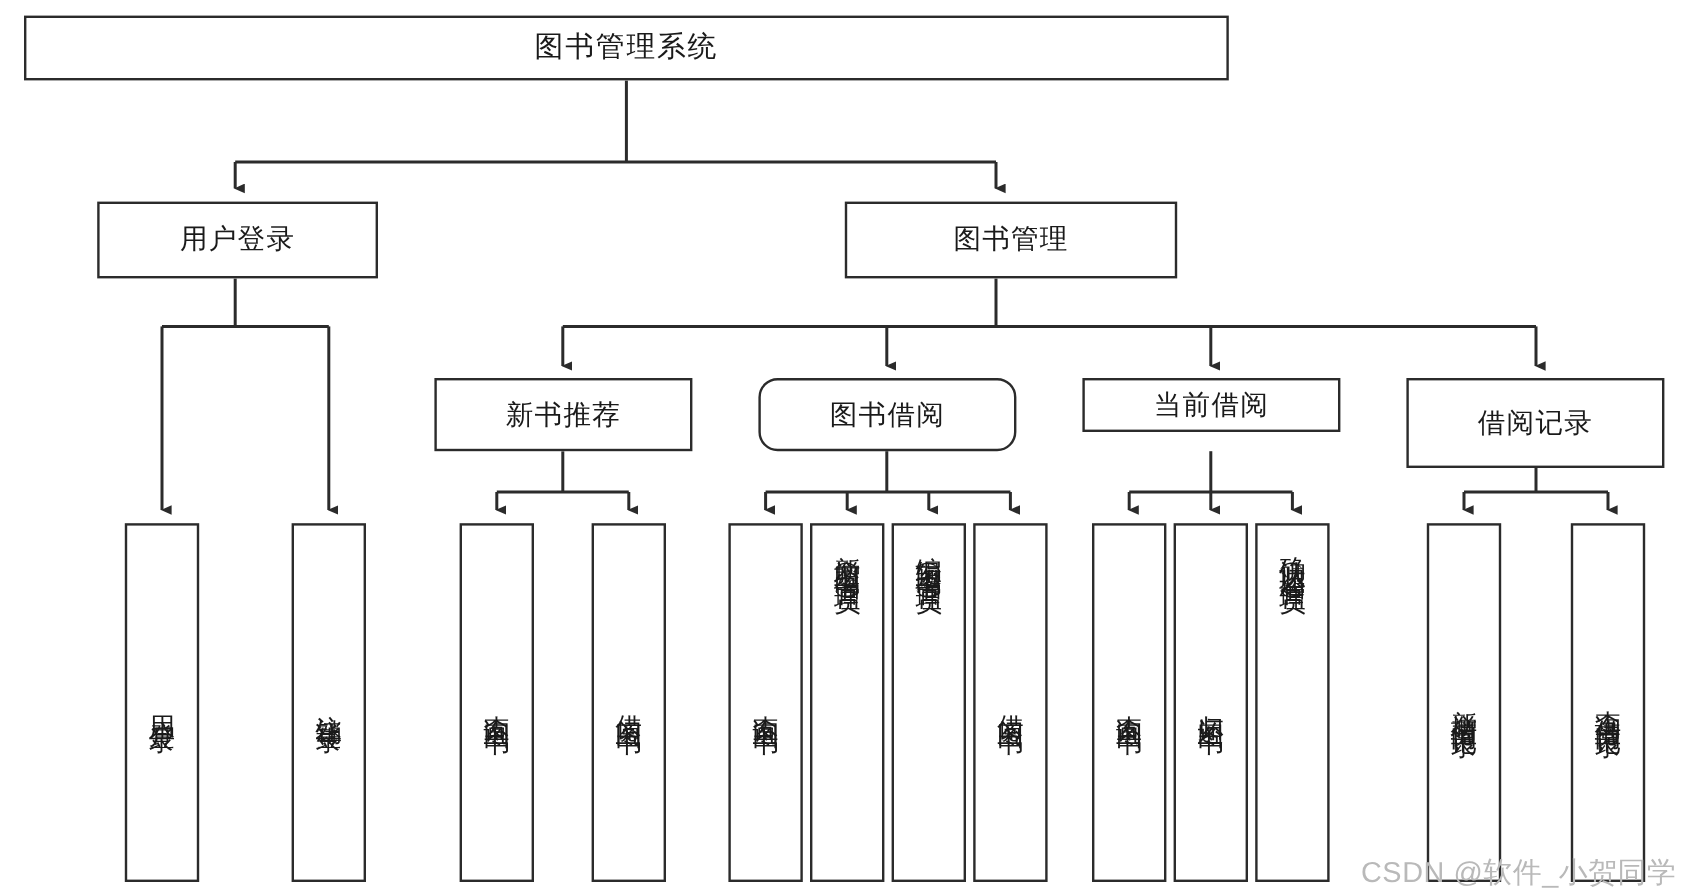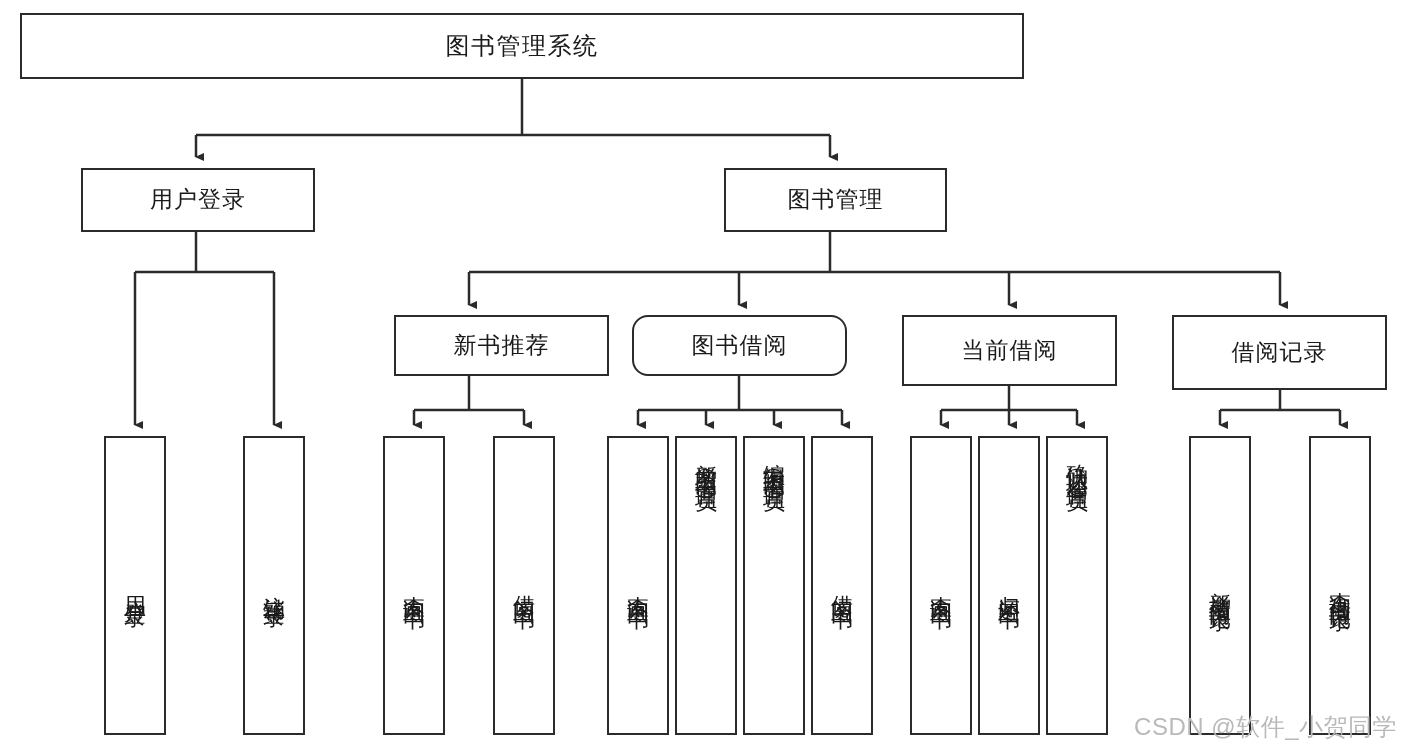--- a/index.html
+++ b/index.html
@@ -128,38 +128,38 @@
       <path d="M 1009 410 L 1009 425" marker-end="url(#arrowhead)"></path>
       <path d="M 1077 410 L 1077 425" marker-end="url(#arrowhead)"></path>
 
       <path d="M 1280 376 L 1280 410"></path>
       <path d="M 1220 410 L 1340 410"></path>
       <path d="M 1220 410 L 1220 425" marker-end="url(#arrowhead)"></path>
       <path d="M 1340 410 L 1340 425" marker-end="url(#arrowhead)"></path>
     </g>
   </svg>
 
-  <div class="node horiz root" style="left:20px; top:13px; width:1004px; height:66px;align-items:center;">
+  <div class="node horiz root" style="left:20px; top:13px; width:1004px; height:54px;align-items:center;">
     <span class="node-label">图书管理系统</span>
   </div>
 
   <div class="node horiz" style="left:81px; top:168px; width:234px; height:64px;">
     <span class="node-label">用户登录</span>
   </div>
-  <div class="node horiz" style="left:724px; top:168px; width:223px; height:64px;">
+  <div class="node horiz" style="left:704px; top:168px; width:277px; height:64px;">
     <span class="node-label">图书管理</span>
   </div>
 
-  <div class="node horiz" style="left:362px; top:315px; width:215px; height:61px;margin-left:32px;">
+  <div class="node horiz" style="left:362px; top:315px; width:215px; height:61px;">
     <span class="node-label">新书推荐</span>
   </div>
   <div class="node horiz" style="left:632px; top:315px; width:215px; height:61px;border-radius:16px;">
     <span class="node-label">图书借阅</span>
   </div>
-  <div class="node horiz" style="left:902px; top:315px; width:215px; height:71px;">
+  <div class="node horiz" style="left:902px; top:315px; width:215px; height:45px;">
     <span class="node-label">当前借阅</span>
   </div>
   <div class="node horiz" style="left:1172px; top:315px; width:215px; height:75px;">
     <span class="node-label">借阅记录</span>
   </div>
 
   <div class="node vert centered" style="left:104px; top:436px; width:62px; height:299px;">
     <span class="node-label">用户登录</span>
   </div>
   <div class="node vert centered" style="left:243px; top:436px; width:62px; height:299px;">

